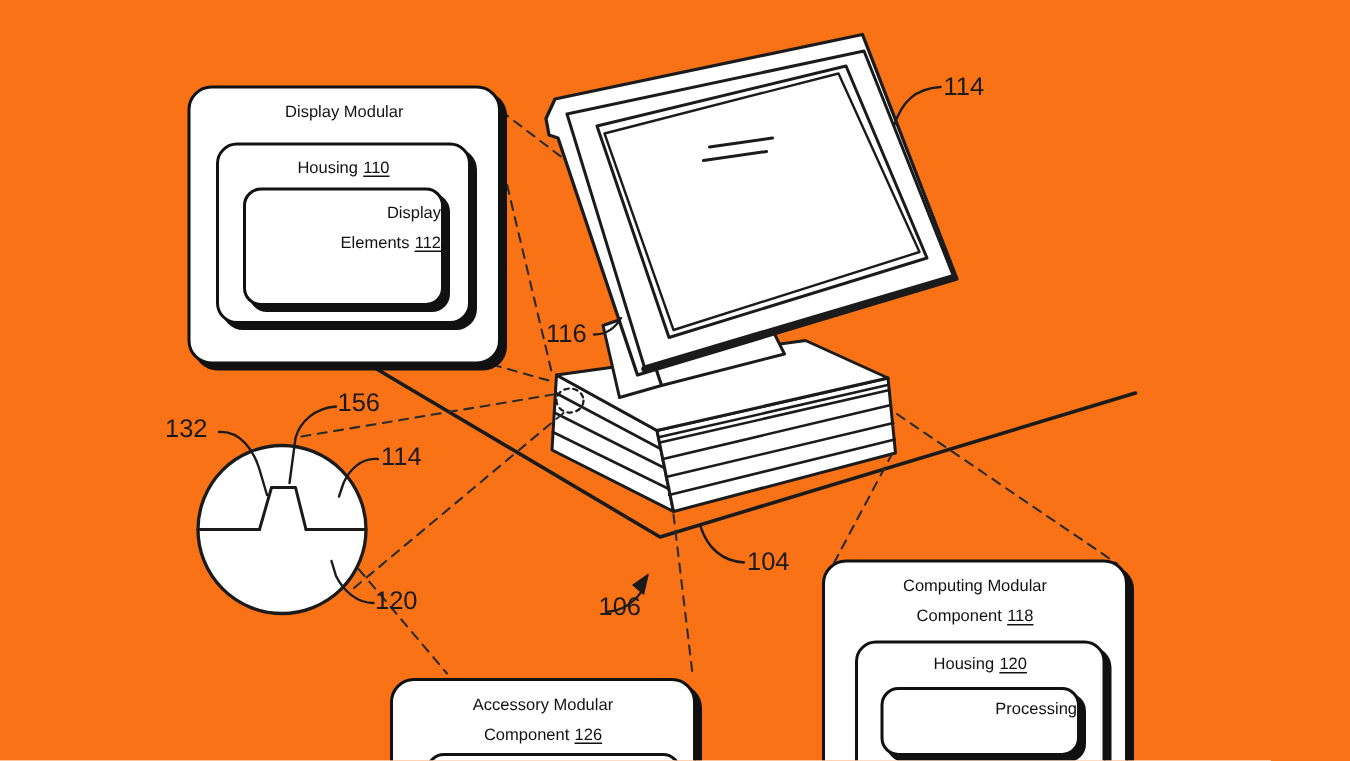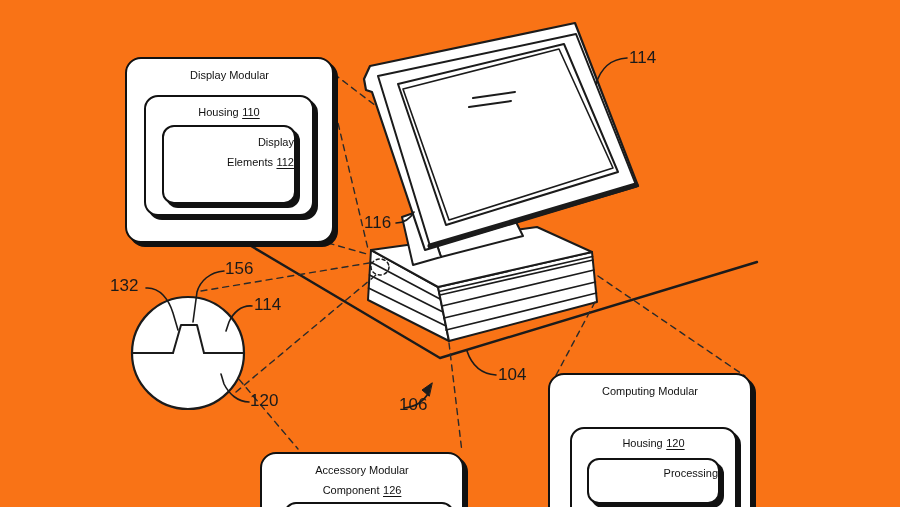--- a/index.html
+++ b/index.html
@@ -101,20 +101,21 @@
           <span class="ctitle">Display</span>
           <span class="ctitle"><span>Elements</span><span class="ref">112</span></span>
         </div>
       </div>
     </div>
   </div>
 
   <div class="callout" style="left:548px;top:373px;width:200px;height:150px;">
     <div style="padding-top:6px;">
       <span class="ctitle">Computing Modular</span>
+      <span class="ctitle"><span>Component</span><span class="ref">118</span></span>
     </div>
     <div class="callout inner1" style="left:20px;top:52px;width:163px;height:92px;">
       <div style="padding-top:4px;">
         <span>Housing</span><span class="ref">120</span>
       </div>
       <div class="callout inner2" style="left:15px;top:29px;width:129px;height:42px;">
         <div style="padding-top:3px;">
           <span class="ctitle">Processing</span>
         </div>
       </div>

